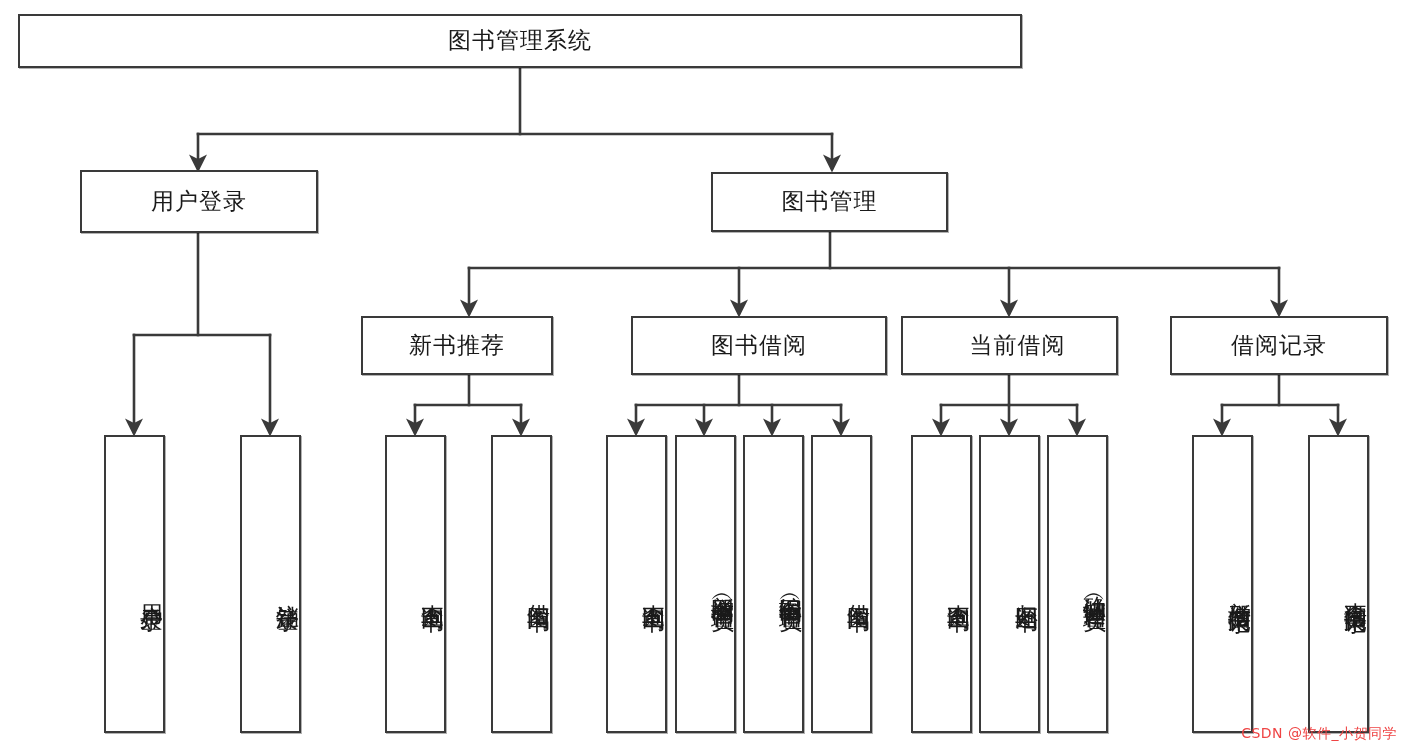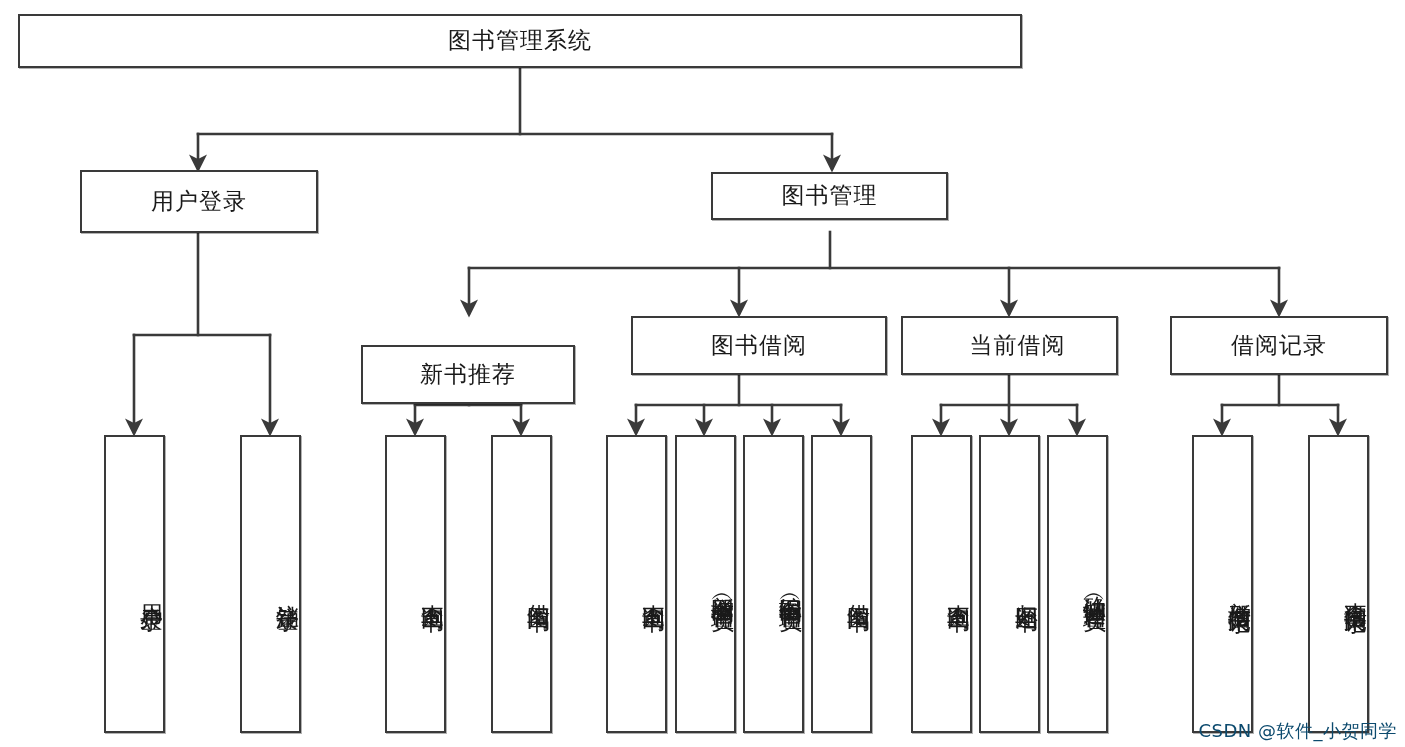--- a/index.html
+++ b/index.html
@@ -53,22 +53,22 @@
     justify-content: center;
     white-space: nowrap;
   }
   .node-v.tall {
     padding-top: 6px;
   }
   .watermark {
     position: absolute;
     right: 8px;
     bottom: 4px;
-    font-size: 18px;
-    color: #0c4a6e;
+    font-size: 14px;
+    color: #ef4444;
     letter-spacing: 0.5px;
     white-space: nowrap;
     user-select: none;
   }
 </style>
 </head>
 <body>
 
 <div id="diagram-root">
 
@@ -118,23 +118,23 @@
       <path d="M 1279 375 L 1279 405"></path>
       <path d="M 1222 405 L 1338 405"></path>
       <path d="M 1222 405 L 1222 432" marker-end="url(#arrow)"></path>
       <path d="M 1338 405 L 1338 432" marker-end="url(#arrow)"></path>
     </g>
   </svg>
 
   <div class="node node-h" style="left:18px; top:14px; width:1004px; height:54px;text-align:right;">图书管理系统</div>
 
   <div class="node node-h" style="left:80px; top:170px; width:238px; height:63px;">用户登录</div>
-  <div class="node node-h" style="left:711px; top:172px; width:237px; height:48px;">图书管理</div>
+  <div class="node node-h" style="left:711px; top:172px; width:237px; height:60px;">图书管理</div>
 
-  <div class="node node-h" style="left:361px; top:316px; width:214px; height:59px;margin-top:29px;">新书推荐</div>
+  <div class="node node-h" style="left:361px; top:316px; width:192px; height:59px;">新书推荐</div>
   <div class="node node-h" style="left:631px; top:316px; width:256px; height:59px;">图书借阅</div>
   <div class="node node-h" style="left:901px; top:316px; width:217px; height:59px;padding-left:16px;">当前借阅</div>
   <div class="node node-h" style="left:1170px; top:316px; width:218px; height:59px;">借阅记录</div>
 
   <div class="node node-v" style="left:104px; top:435px; width:61px; height:298px;">用户登录</div>
   <div class="node node-v" style="left:240px; top:435px; width:61px; height:298px;">注销登录</div>
 
   <div class="node node-v" style="left:385px; top:435px; width:61px; height:298px;">查询图书</div>
   <div class="node node-v" style="left:491px; top:435px; width:61px; height:298px;">借阅图书</div>
 

